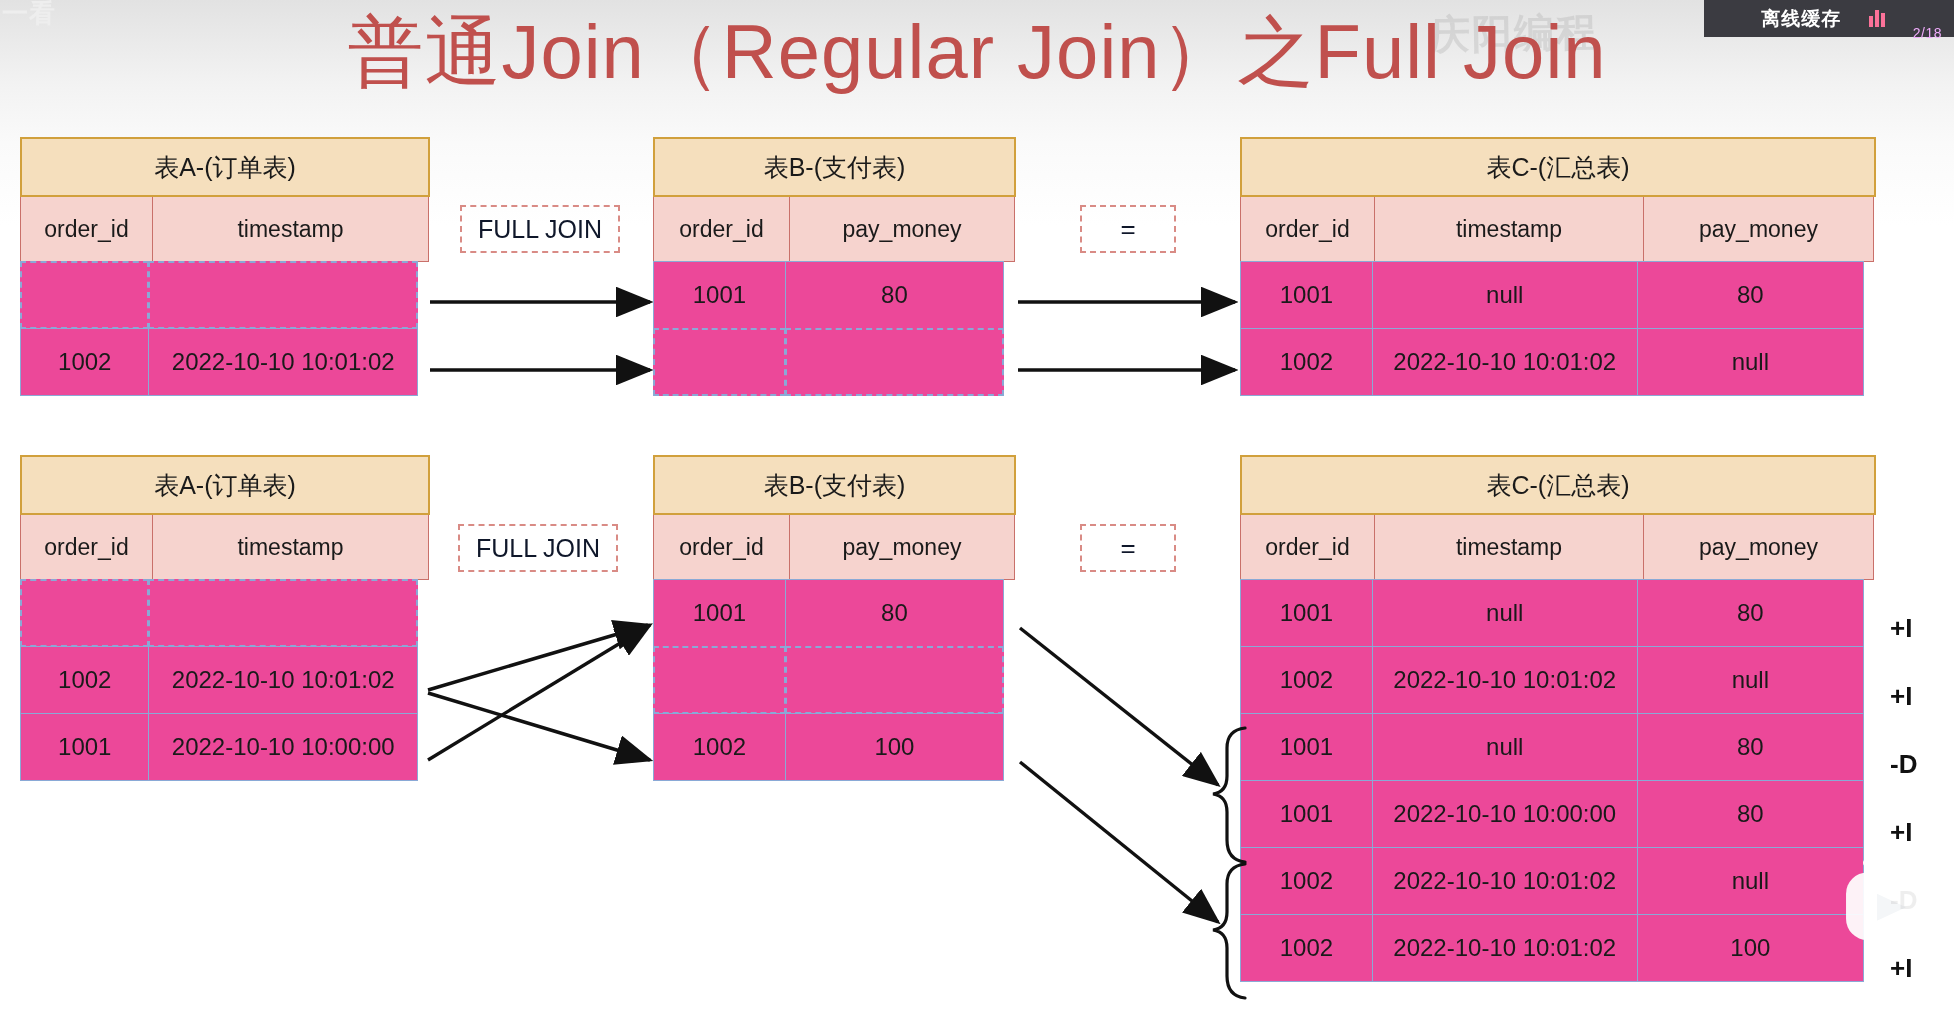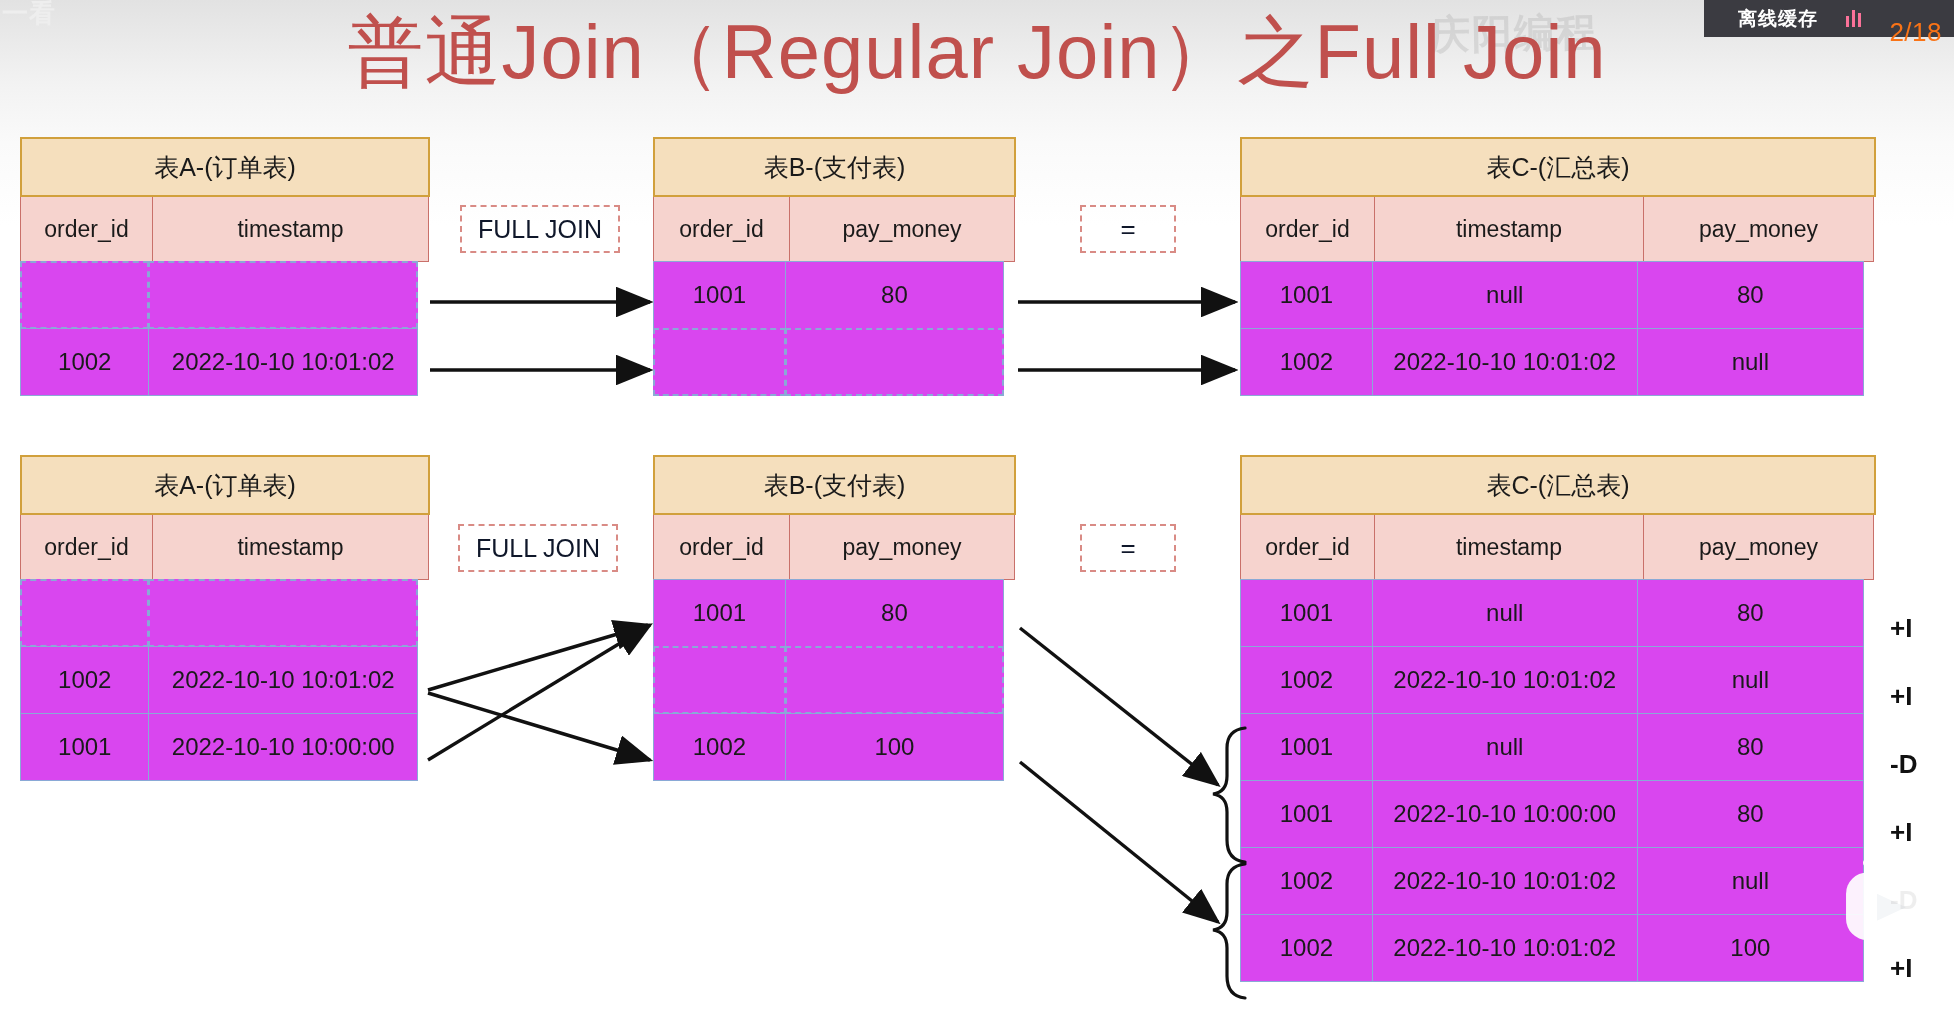--- a/index.html
+++ b/index.html
@@ -34,21 +34,21 @@
     display: flex; align-items: center; justify-content: flex-end;
     gap: 28px; padding: 0 12px 0 12px;
     z-index: 60;
   }
   .badge-label { color: #ffffff; font-size: 19px; font-weight: bold; letter-spacing: 1px; }
   .bars { display: flex; align-items: flex-end; gap: 2.5px; height: 17px; }
   .bars i { width: 3.5px; background: #fb7299; display: block; }
   .bars i:nth-child(1) { height: 11px; }
   .bars i:nth-child(2) { height: 17px; }
   .bars i:nth-child(3) { height: 14px; }
-  .badge-count { color: #f97316; font-size: 26px; letter-spacing: .5px; margin-top: 28px; }
+  .badge-count { color: #f0abfc; font-size: 14px; letter-spacing: .5px; margin-top: 28px; }
 
   
   .title {
     position: absolute; left: 0; right: 0; top: 6px;
     text-align: center;
     font-size: 76px; line-height: 92px;
     font-weight: normal;
     color: #c0504d;
     letter-spacing: 1px;
     white-space: nowrap;
@@ -71,21 +71,21 @@
     overflow: hidden; white-space: nowrap;
   }
   .hdr .tcell {
     background: #f6d3ce;
     border: 1px solid #c9706a;
     border-top: none;
     margin-right: -1px;
   }
   .hdr .tcell:last-child { margin-right: 0; }
   .drow .tcell {
-    background: #d946ef;
+    background: #ec4899;
     border: 1px solid #8aa9d6;
     margin-top: -1px; margin-right: -1px;
   }
   .drow .tcell:last-child { margin-right: 12px; }
   .drow.empty .tcell {
     border: 2px dashed #8aa9d6;
   }
 
   
   .opbox {

